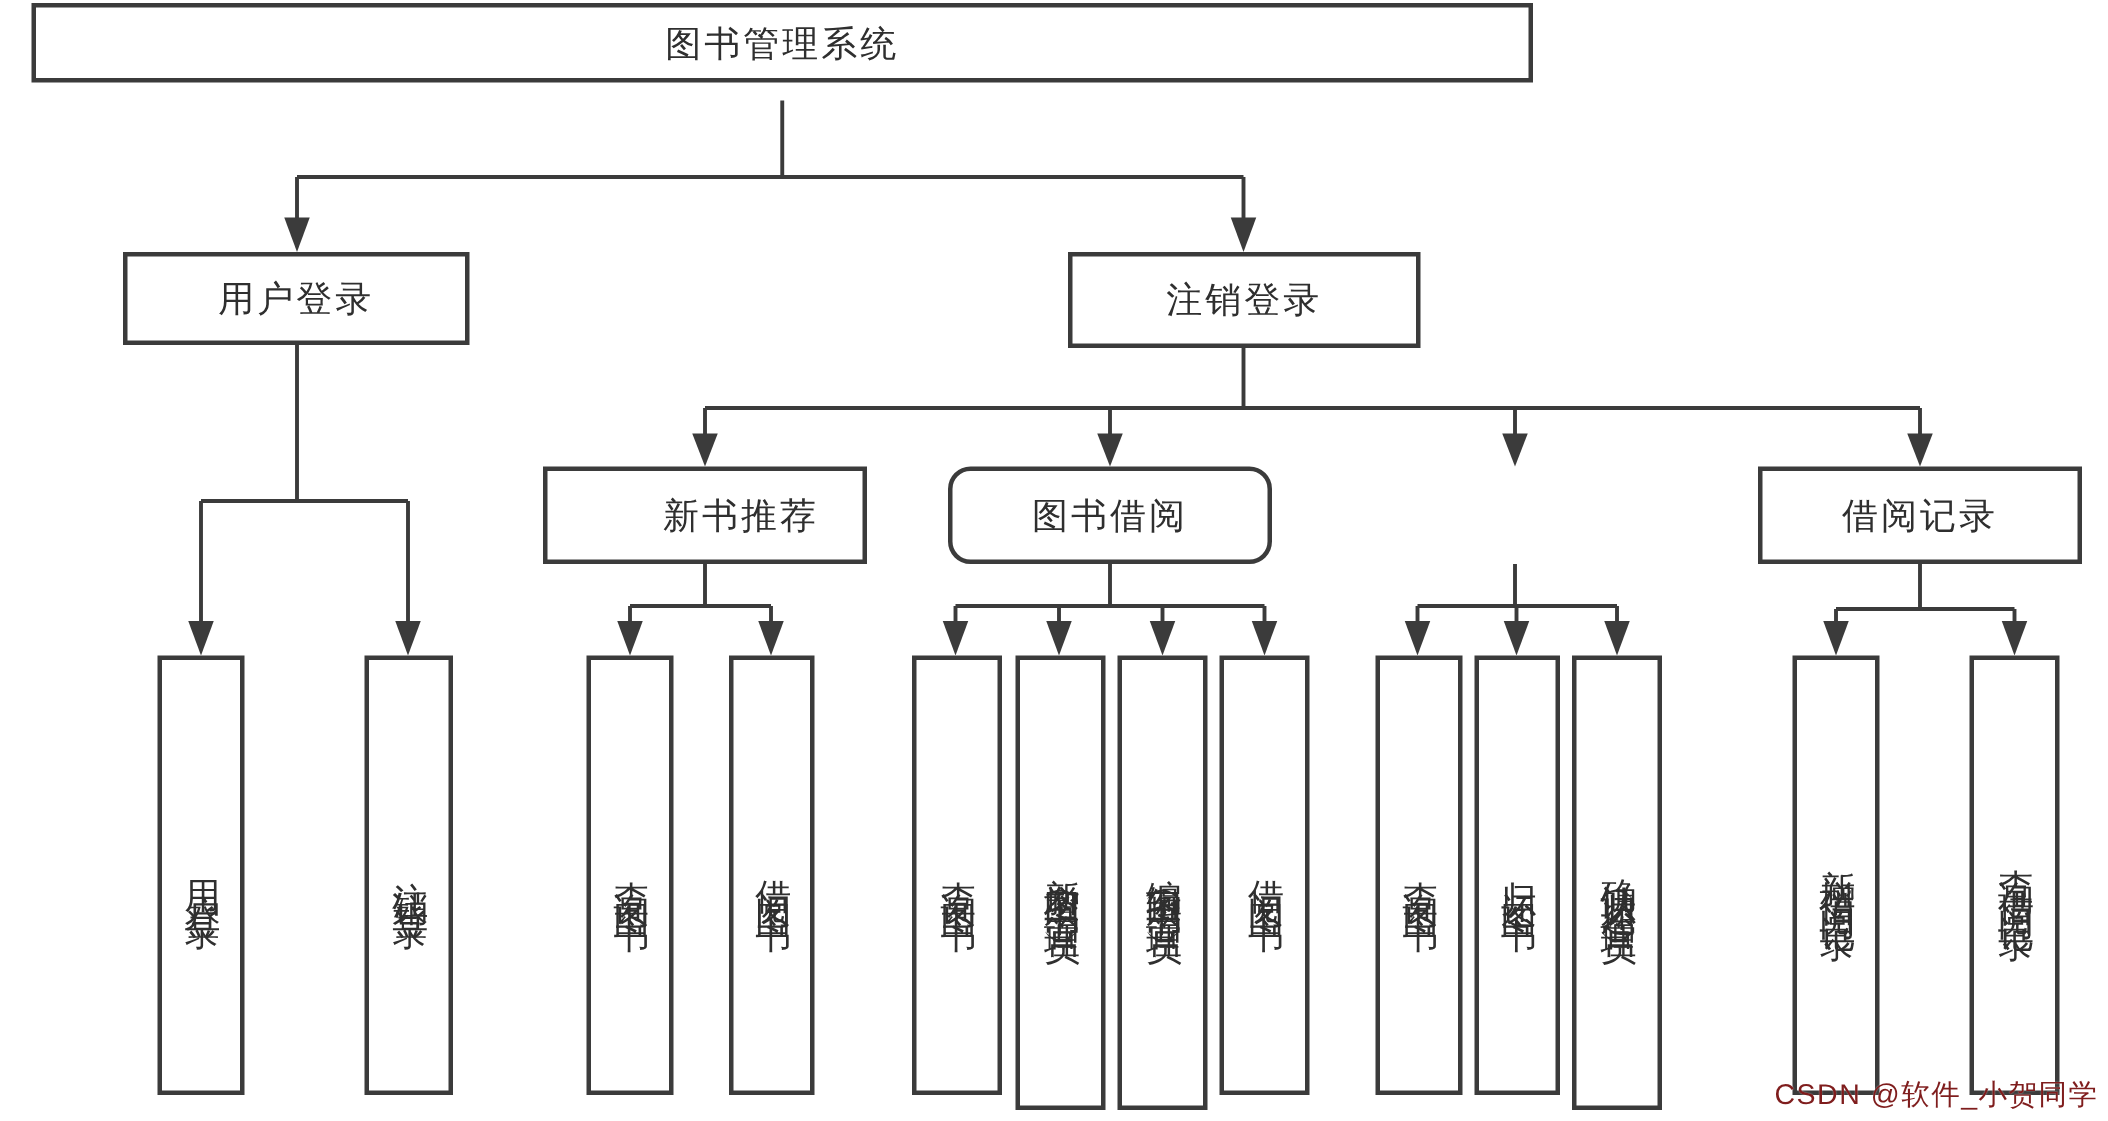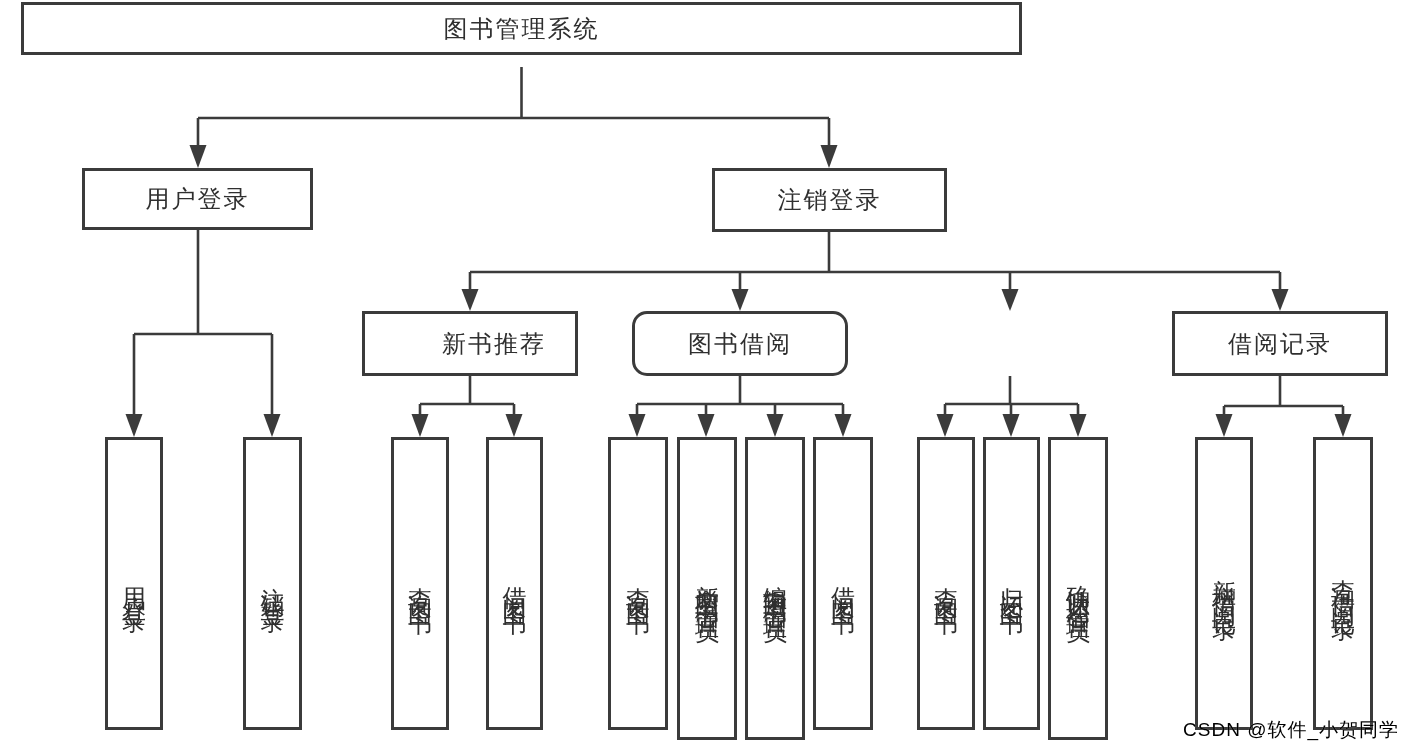--- a/index.html
+++ b/index.html
@@ -37,21 +37,21 @@
     letter-spacing: 8px;
     font-size: 24px;
   }
   .leaf.long { letter-spacing: 5px; }
   #watermark {
     position: absolute;
     right: 6px;
     bottom: 4px;
     z-index: 5;
     font-size: 19px;
-    color: #000000;
+    color: #7f1d1d;
     letter-spacing: 1px;
     text-shadow: 0 0 1px rgba(255,255,255,0.6);
   }
 </style>
 </head>
 <body>
 
 <div id="stage">
 
   <svg id="connectors" viewBox="0 0 1405 747" xmlns="http://www.w3.org/2000/svg">

